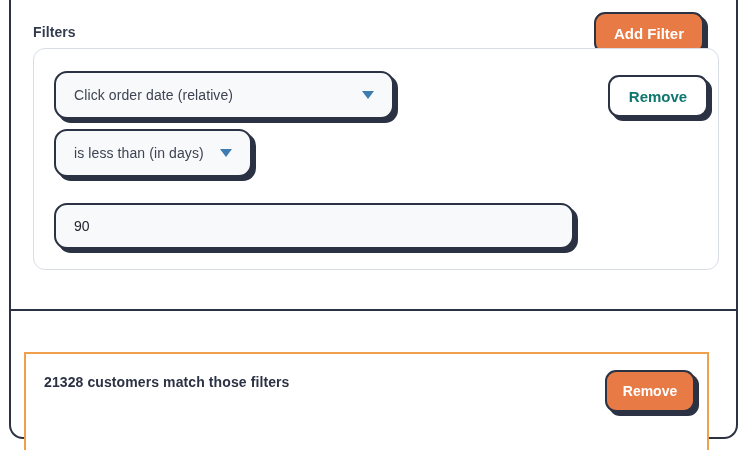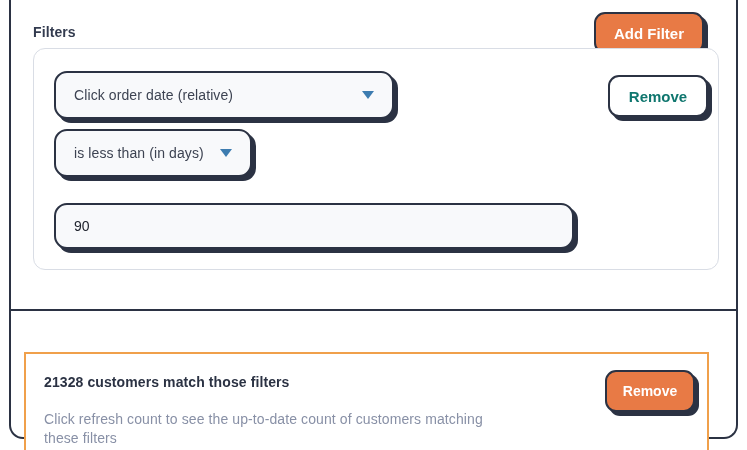--- a/index.html
+++ b/index.html
@@ -272,20 +272,19 @@
         </div>
 
       </div>
     </div>
 
     <div class="results-section">
       <div class="results-panel">
 
         <div class="results-count">21328 customers match those filters</div>
 
-        <div class="results-hint">Click refresh count to see the up-to-date count of customers matching these filters</div>
 
         <button class="btn btn-primary refresh-btn">Remove</button>
       </div>
     </div>
 
   </div>
 </div>
 
 </body></html>

